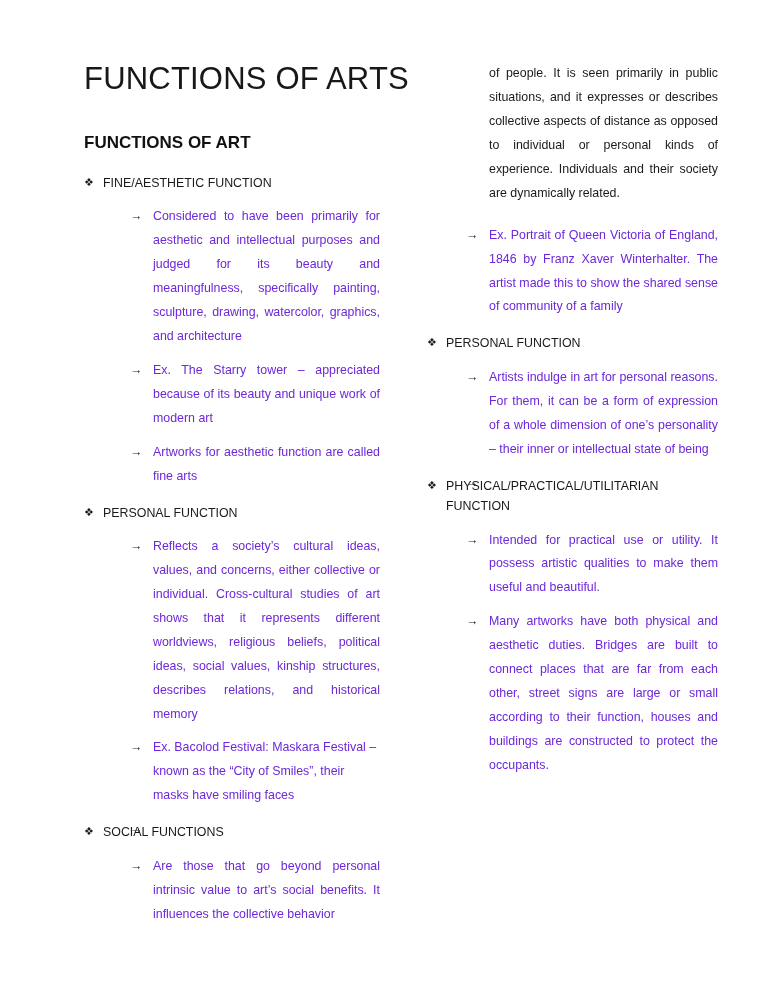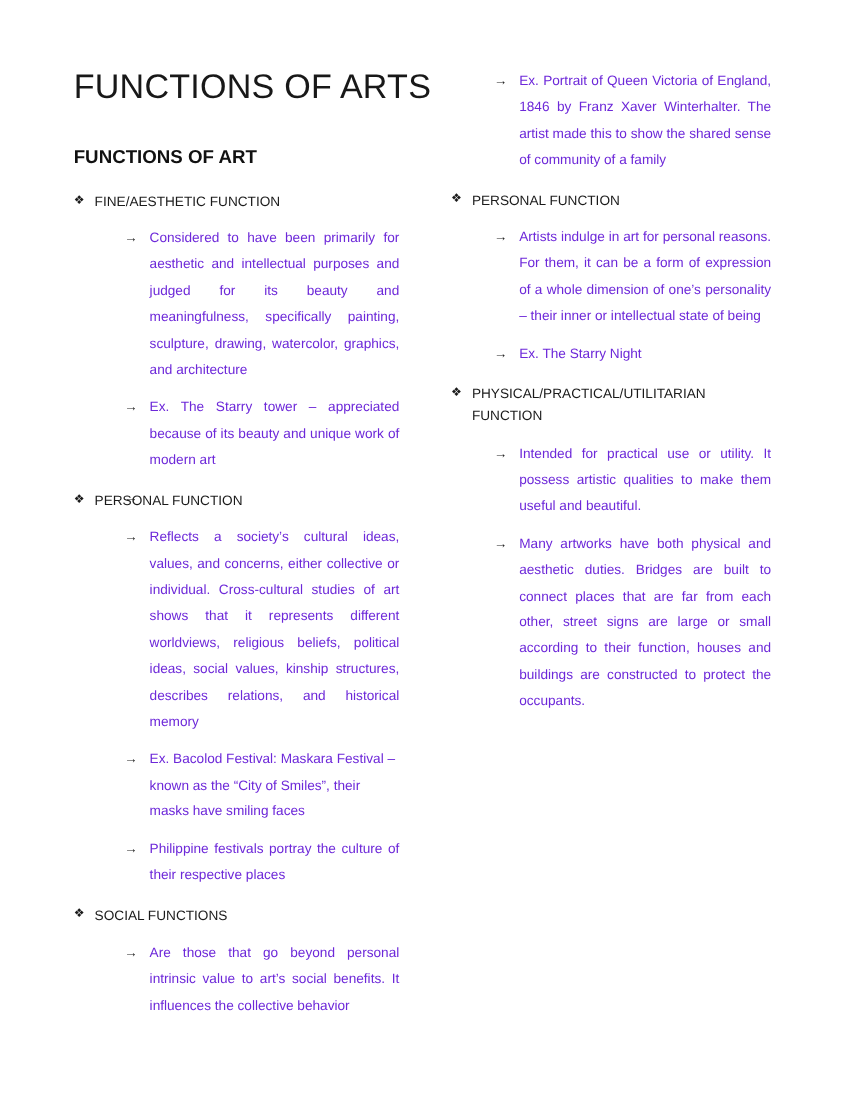--- a/index.html
+++ b/index.html
@@ -37,20 +37,21 @@
   .columns {
     position: absolute;
     left: 0;
     top: 0;
     width: 768px;
     height: 994px;
   }
   .col {
     position: absolute;
     top: 62px;
+    margin-left: 17px;
   }
   .col-left  { left: 67px;  width: 296px; }
   .col-right { left: 410px; width: 291px; }
 
   
   .section-label {
     font-size: 17px;
     font-weight: bold;
     color: #111111;
     margin: 0 0 17px 0;
@@ -139,69 +140,69 @@
       <div class="arrow-row">
         <span class="arrow-glyph">→</span>
         <span class="arrow-text">Considered to have been primarily for aesthetic and intellectual purposes and judged for its beauty and meaningfulness, specifically painting, sculpture, drawing, watercolor, graphics, and architecture</span>
       </div>
       <div class="arrow-row">
         <span class="arrow-glyph">→</span>
         <span class="arrow-text">Ex. The Starry tower – appreciated because of its beauty and unique work of modern art</span>
       </div>
       <div class="arrow-row">
         <span class="arrow-glyph">→</span>
+        <span class="arrow-text">Artworks for aesthetic function are called fine arts</span>
       </div>
 
       <div class="bullet-row gap-before">
         <span class="bullet-glyph">❖</span>
         <span class="bullet-label">PERSONAL FUNCTION</span>
       </div>
       <div class="arrow-row">
         <span class="arrow-glyph">→</span>
         <span class="arrow-text">Reflects a society’s cultural ideas, values, and concerns, either collective or individual. Cross-cultural studies of art shows that it represents different worldviews, religious beliefs, political ideas, social values, kinship structures, describes relations, and historical memory</span>
       </div>
       <div class="arrow-row">
         <span class="arrow-glyph">→</span>
         <span class="arrow-text no-justify">Ex. Bacolod Festival: Maskara Festival – known as the “City of Smiles”, their masks have smiling faces</span>
       </div>
       <div class="arrow-row">
         <span class="arrow-glyph">→</span>
-        <span class="arrow-text">Philippine festivals portray the culture of their respective places</span>
       </div>
 
       <div class="bullet-row gap-before">
         <span class="bullet-glyph">❖</span>
         <span class="bullet-label">SOCIAL FUNCTIONS</span>
       </div>
       <div class="arrow-row">
         <span class="arrow-glyph">→</span>
         <span class="arrow-text">Are those that go beyond personal intrinsic value to art’s social benefits. It influences the collective behavior</span>
       </div>
 
     </div>
 
     <div class="col col-right">
 
+      <div class="cont-para" style="padding-left:62px; margin-bottom:18px;">of people. It is seen primarily in public situations, and it expresses or describes collective aspects of distance as opposed to individual or personal kinds of experience. Individuals and their society are dynamically related.</div>
 
       <div class="arrow-row" style="padding-left:62px;">
         <span class="arrow-glyph" style="left:39px;">→</span>
         <span class="arrow-text">Ex. Portrait of Queen Victoria of England, 1846 by Franz Xaver Winterhalter. The artist made this to show the shared sense of community of a family</span>
       </div>
 
       <div class="bullet-row gap-before">
         <span class="bullet-glyph">❖</span>
         <span class="bullet-label">PERSONAL FUNCTION</span>
       </div>
       <div class="arrow-row" style="padding-left:62px;">
         <span class="arrow-glyph" style="left:39px;">→</span>
         <span class="arrow-text">Artists indulge in art for personal reasons. For them, it can be a form of expression of a whole dimension of one’s personality – their inner or intellectual state of being</span>
       </div>
       <div class="arrow-row" style="padding-left:62px;">
         <span class="arrow-glyph" style="left:39px;">→</span>
-        <span class="arrow-text no-justify">Ex. The Starry Night</span>
       </div>
 
       <div class="bullet-row gap-before">
         <span class="bullet-glyph">❖</span>
         <span class="bullet-label">PHYSICAL/PRACTICAL/UTILITARIAN FUNCTION</span>
       </div>
       <div class="arrow-row" style="padding-left:62px;">
         <span class="arrow-glyph" style="left:39px;">→</span>
         <span class="arrow-text">Intended for practical use or utility. It possess artistic qualities to make them useful and beautiful.</span>
       </div>

